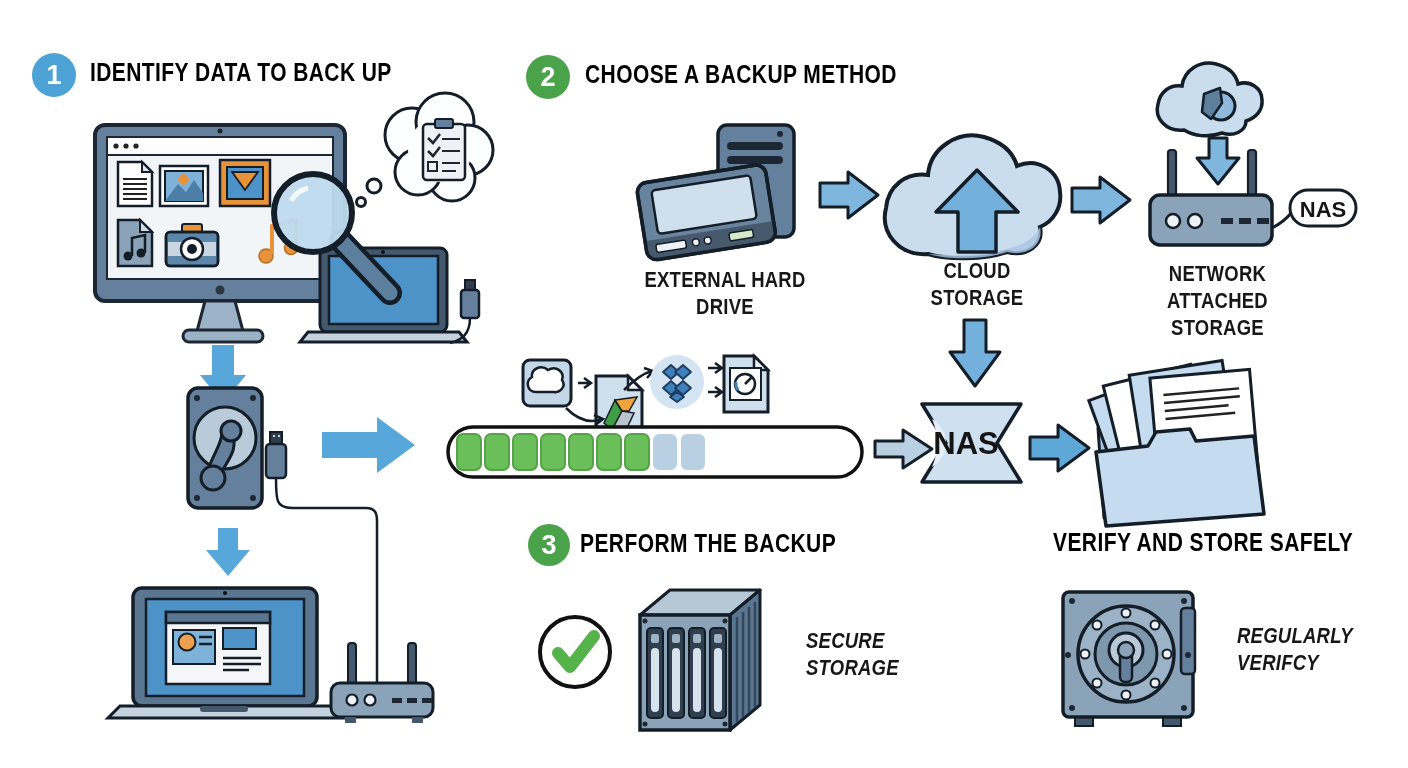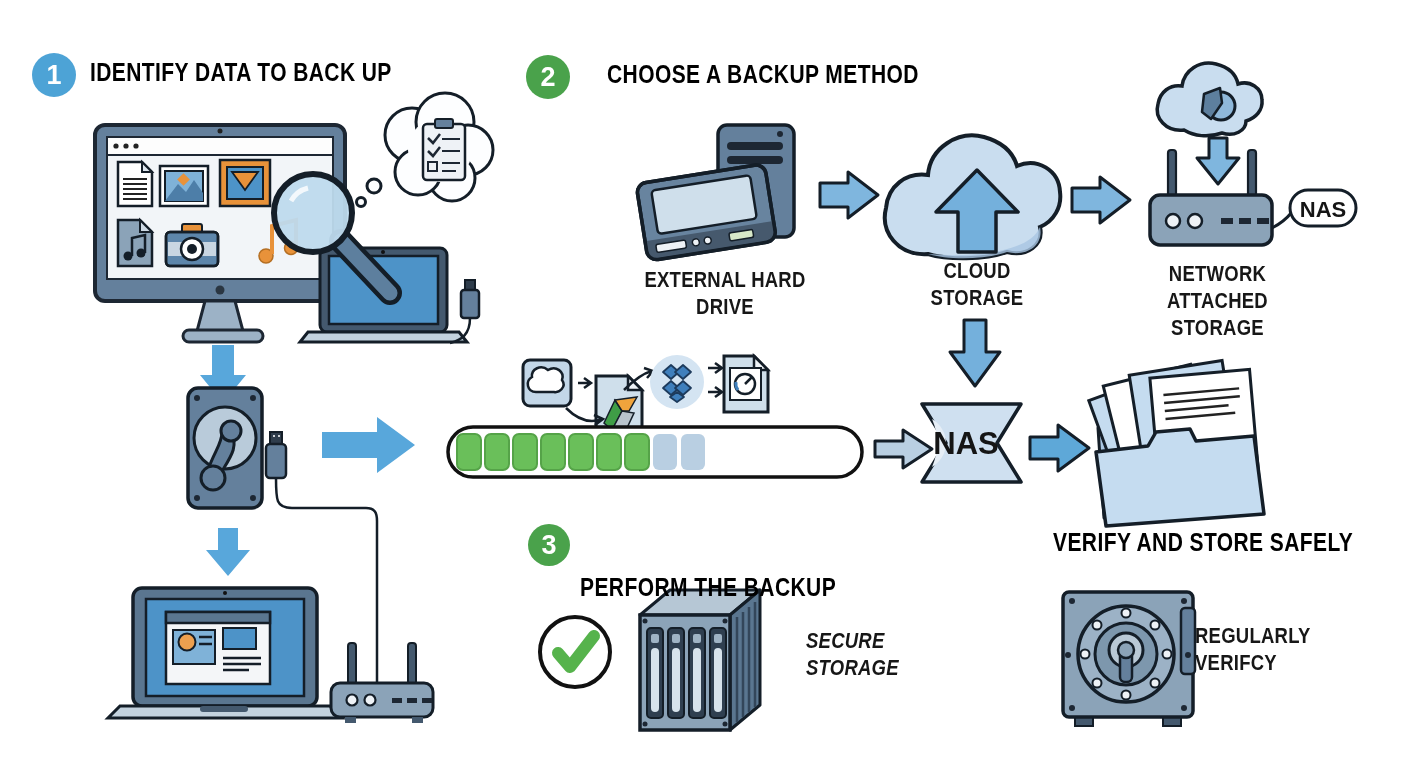--- a/index.html
+++ b/index.html
@@ -371,28 +371,28 @@
 <div class="abs badge" style="left: 32px; top: 53px; background: rgb(77, 163, 214);">
   <span>1</span>
 </div>
 <div class="abs h1" style="left:90px;top:58px;">
   <span class="cond" style="display:inline-block">IDENTIFY DATA TO BACK UP</span>
 </div>
 
 <div class="abs badge" style="left: 526px; top: 55px; background: rgb(74, 162, 75);">
   <span>2</span>
 </div>
-<div class="abs h1" style="left:585px;top:60px;margin-left:22px;">
+<div class="abs h1" style="left:585px;top:60px;">
   <span class="cond" style="display:inline-block">CHOOSE A BACKUP METHOD</span>
 </div>
 
 <div class="abs badge" style="left: 528px; top: 524px; width: 42px; height: 42px; background: rgb(74, 162, 75);">
   <span>3</span>
 </div>
-<div class="abs h1" style="left:580px;top:529px;margin-top:44px;">
+<div class="abs h1" style="left:580px;top:529px;">
   <span class="cond" style="display:inline-block">PERFORM THE BACKUP</span>
 </div>
 
 <div class="abs h1" style="left:1053px;top:528px;">
   <span class="cond" style="display:inline-block">VERIFY AND STORE SAFELY</span>
 </div>
 
 <div class="abs lbl center condc" style="left:595px;top:266px;width:260px;">
   <div>EXTERNAL HARD DRIVE</div>
 </div>
@@ -405,16 +405,16 @@
 <div class="abs lbl center condc" style="left:1100px;top:260px;width:235px;">
   <div>NETWORK ATTACHED</div>
   <div>STORAGE</div>
 </div>
 
 <div class="abs lbl" style="left:806px;top:627px;font-style:italic;">
   <div class="cond">SECURE</div>
   <div class="cond">STORAGE</div>
 </div>
 
-<div class="abs lbl" style="left:1195px;top:622px;">
+<div class="abs lbl" style="left:1237px;top:622px;font-style:italic;">
   <div class="cond">REGULARLY</div>
   <div class="cond">VERIFCY</div>
 </div>
 
 </body></html>

